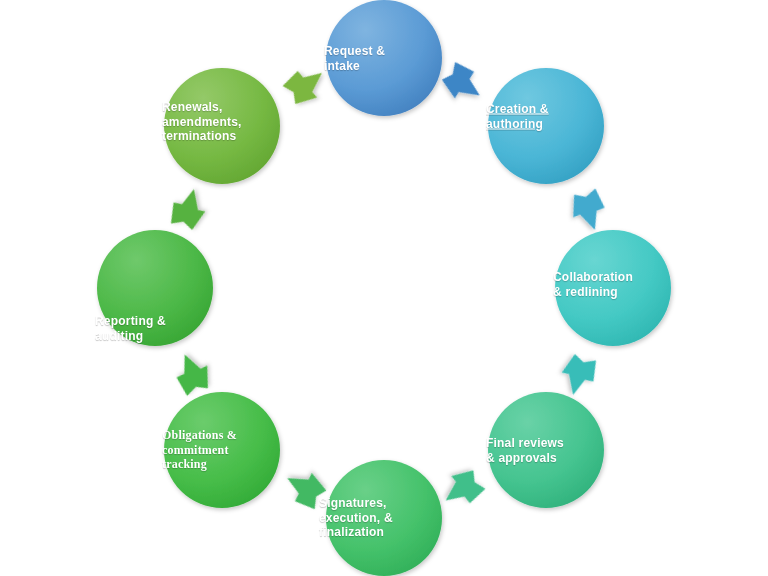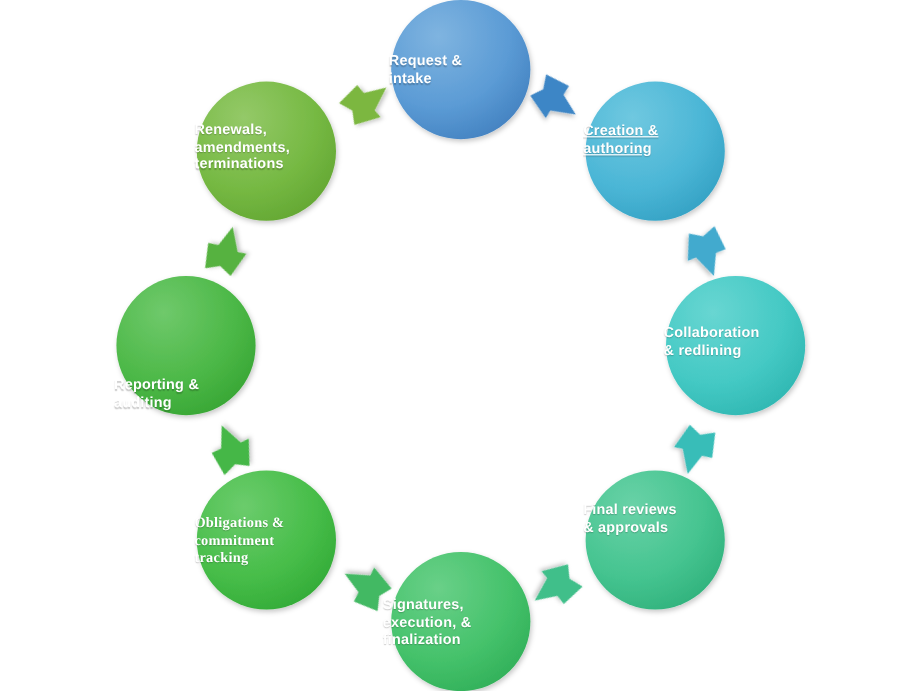--- a/index.html
+++ b/index.html
@@ -117,21 +117,21 @@
       </g>
   </svg>
 
   <div id="label-layer">
       <div class="node-label" style="left: 384px; top: 58px;">Request &amp;
 intake</div>
       <div class="node-label" style="left: 546px; top: 116px; text-decoration: underline;">Creation &amp;
 authoring</div>
       <div class="node-label" style="left: 613px; top: 284px;">Collaboration
 &amp; redlining</div>
-      <div class="node-label" style="left: 546px; top: 432px;">Final  reviews
+      <div class="node-label" style="left: 546px; top: 450px;">Final  reviews
 &amp;  approvals</div>
       <div class="node-label" style="left: 379px; top: 518px;">Signatures,
 execution, &amp;
 finalization</div>
       <div class="node-label" style="left: 222px; top: 450px; font-family: Liberation Serif, serif;">Obligations &amp;
 commitment
 tracking</div>
       <div class="node-label" style="left: 155px; top: 288px; margin-top: 40px;">Reporting &amp;
 auditing</div>
       <div class="node-label" style="left: 222px; top: 122px;">Renewals,

